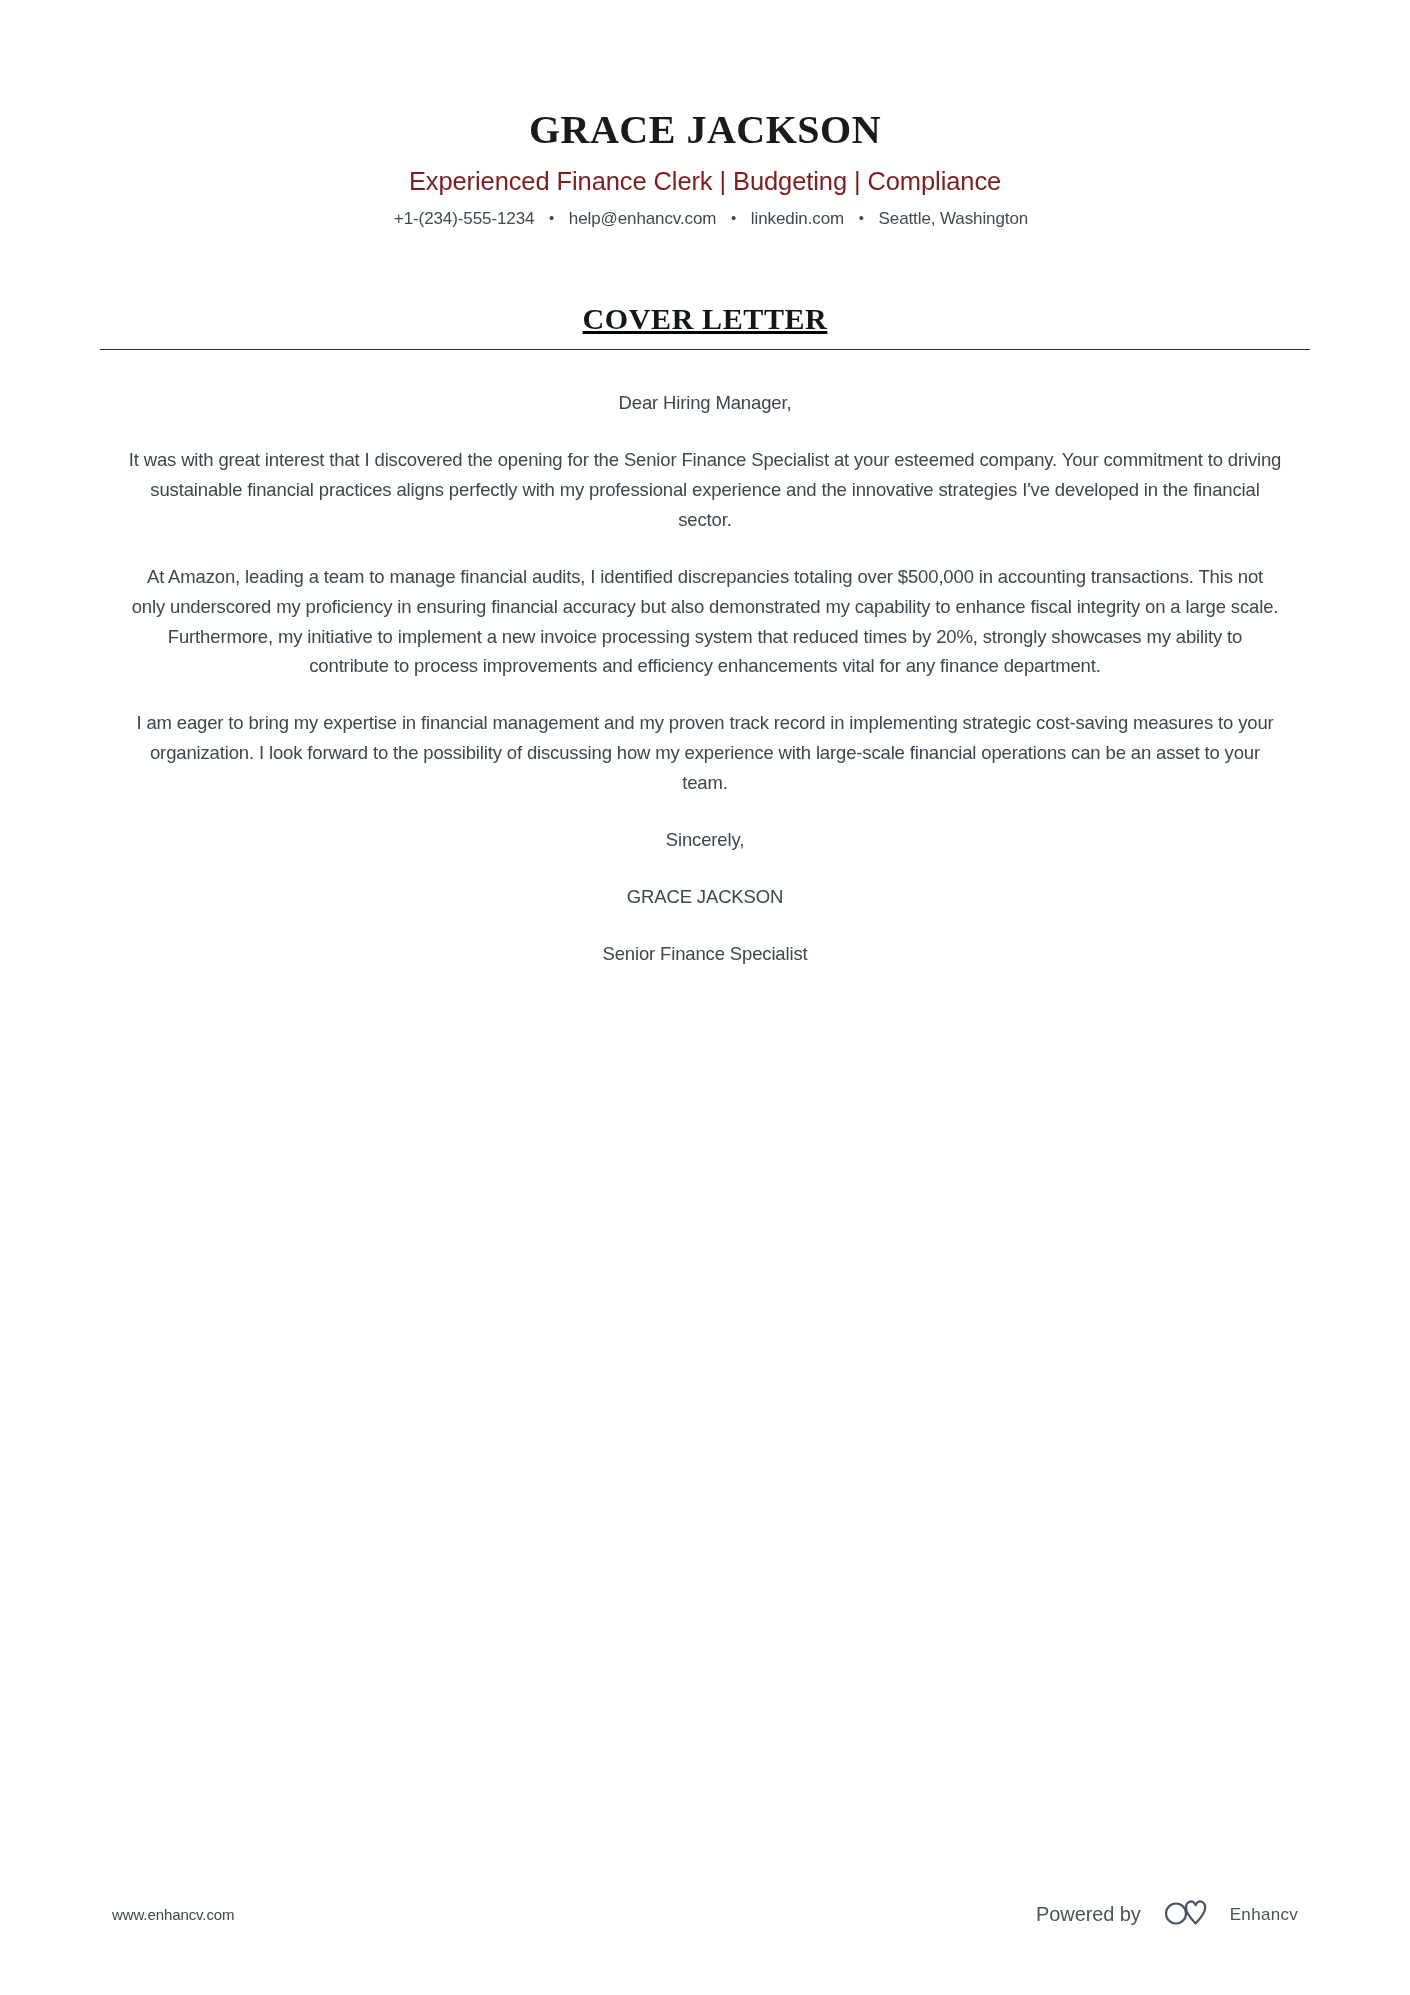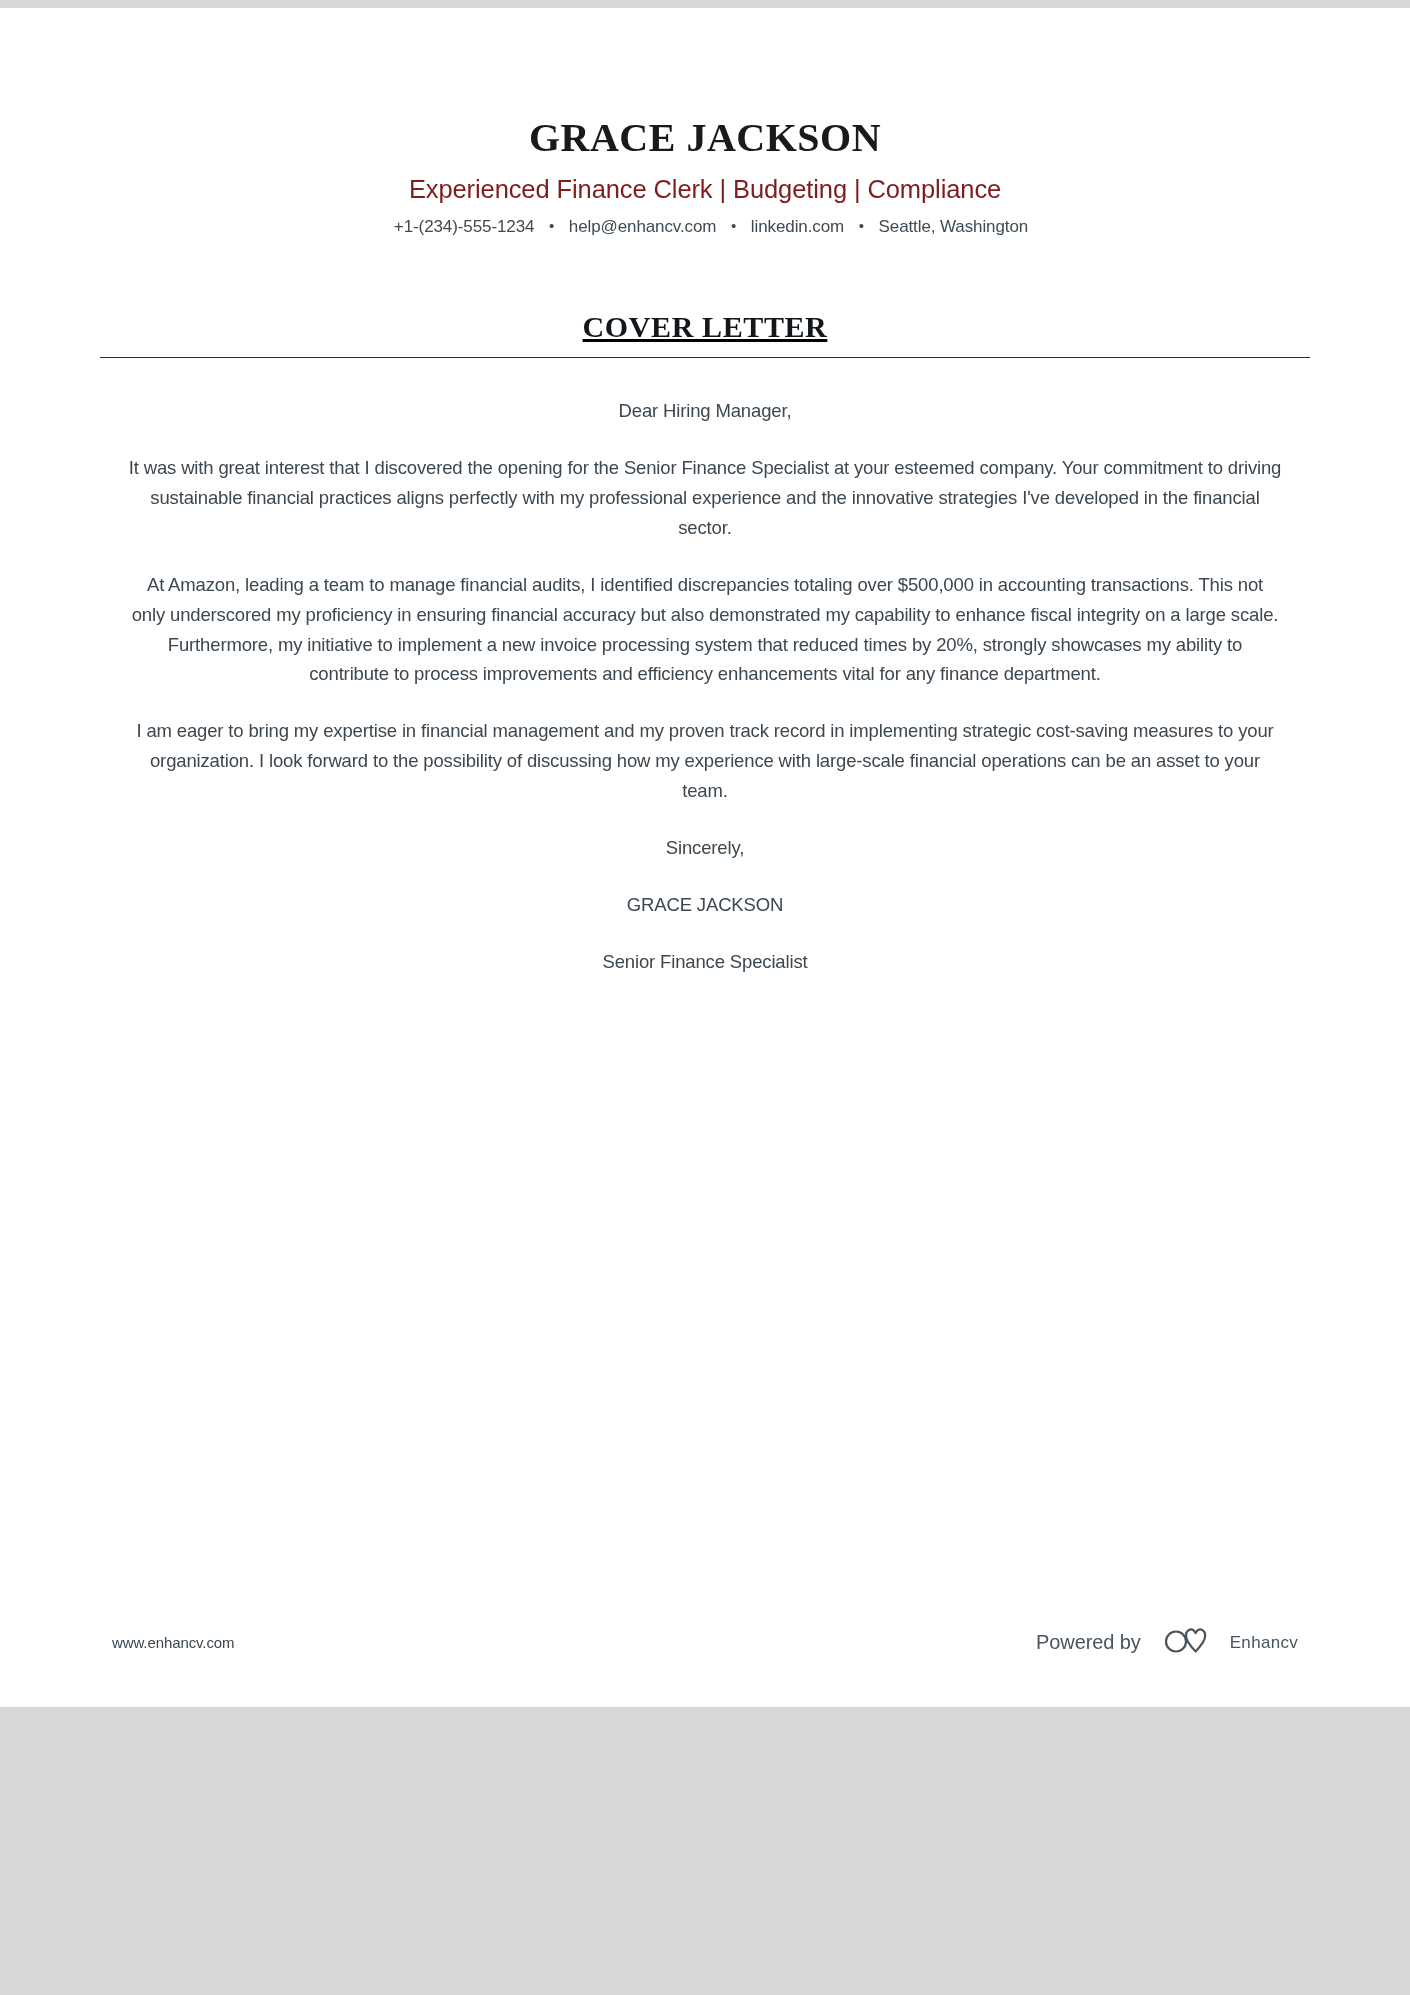--- a/index.html
+++ b/index.html
@@ -6,22 +6,22 @@
     margin: 0;
     padding: 0;
     background: #d8d8d8;
   }
   body {
     font-family: "Liberation Sans", sans-serif;
   }
   .page {
     position: relative;
     width: 1410px;
-    height: 1699px;
-    margin: 8px auto;
+    height: 1995px;
+    margin: 0 auto;
     background: #ffffff;
     box-sizing: border-box;
     overflow: hidden;
   }
 
   
   .header {
     padding-top: 108px;
     text-align: center;
   }
@@ -96,21 +96,21 @@
     margin: 0 0 27px 0;
     text-align: center;
     letter-spacing: -0.15px;
   }
 
   
   .footer {
     position: absolute;
     left: 0;
     right: 0;
-    bottom: 0;
+    bottom: 16px;
     height: 130px;
     padding: 0 112px;
     display: flex;
     align-items: center;
     justify-content: space-between;
     box-sizing: border-box;
   }
   .footer-url {
     font-size: 15px;
     color: #3c474f;

